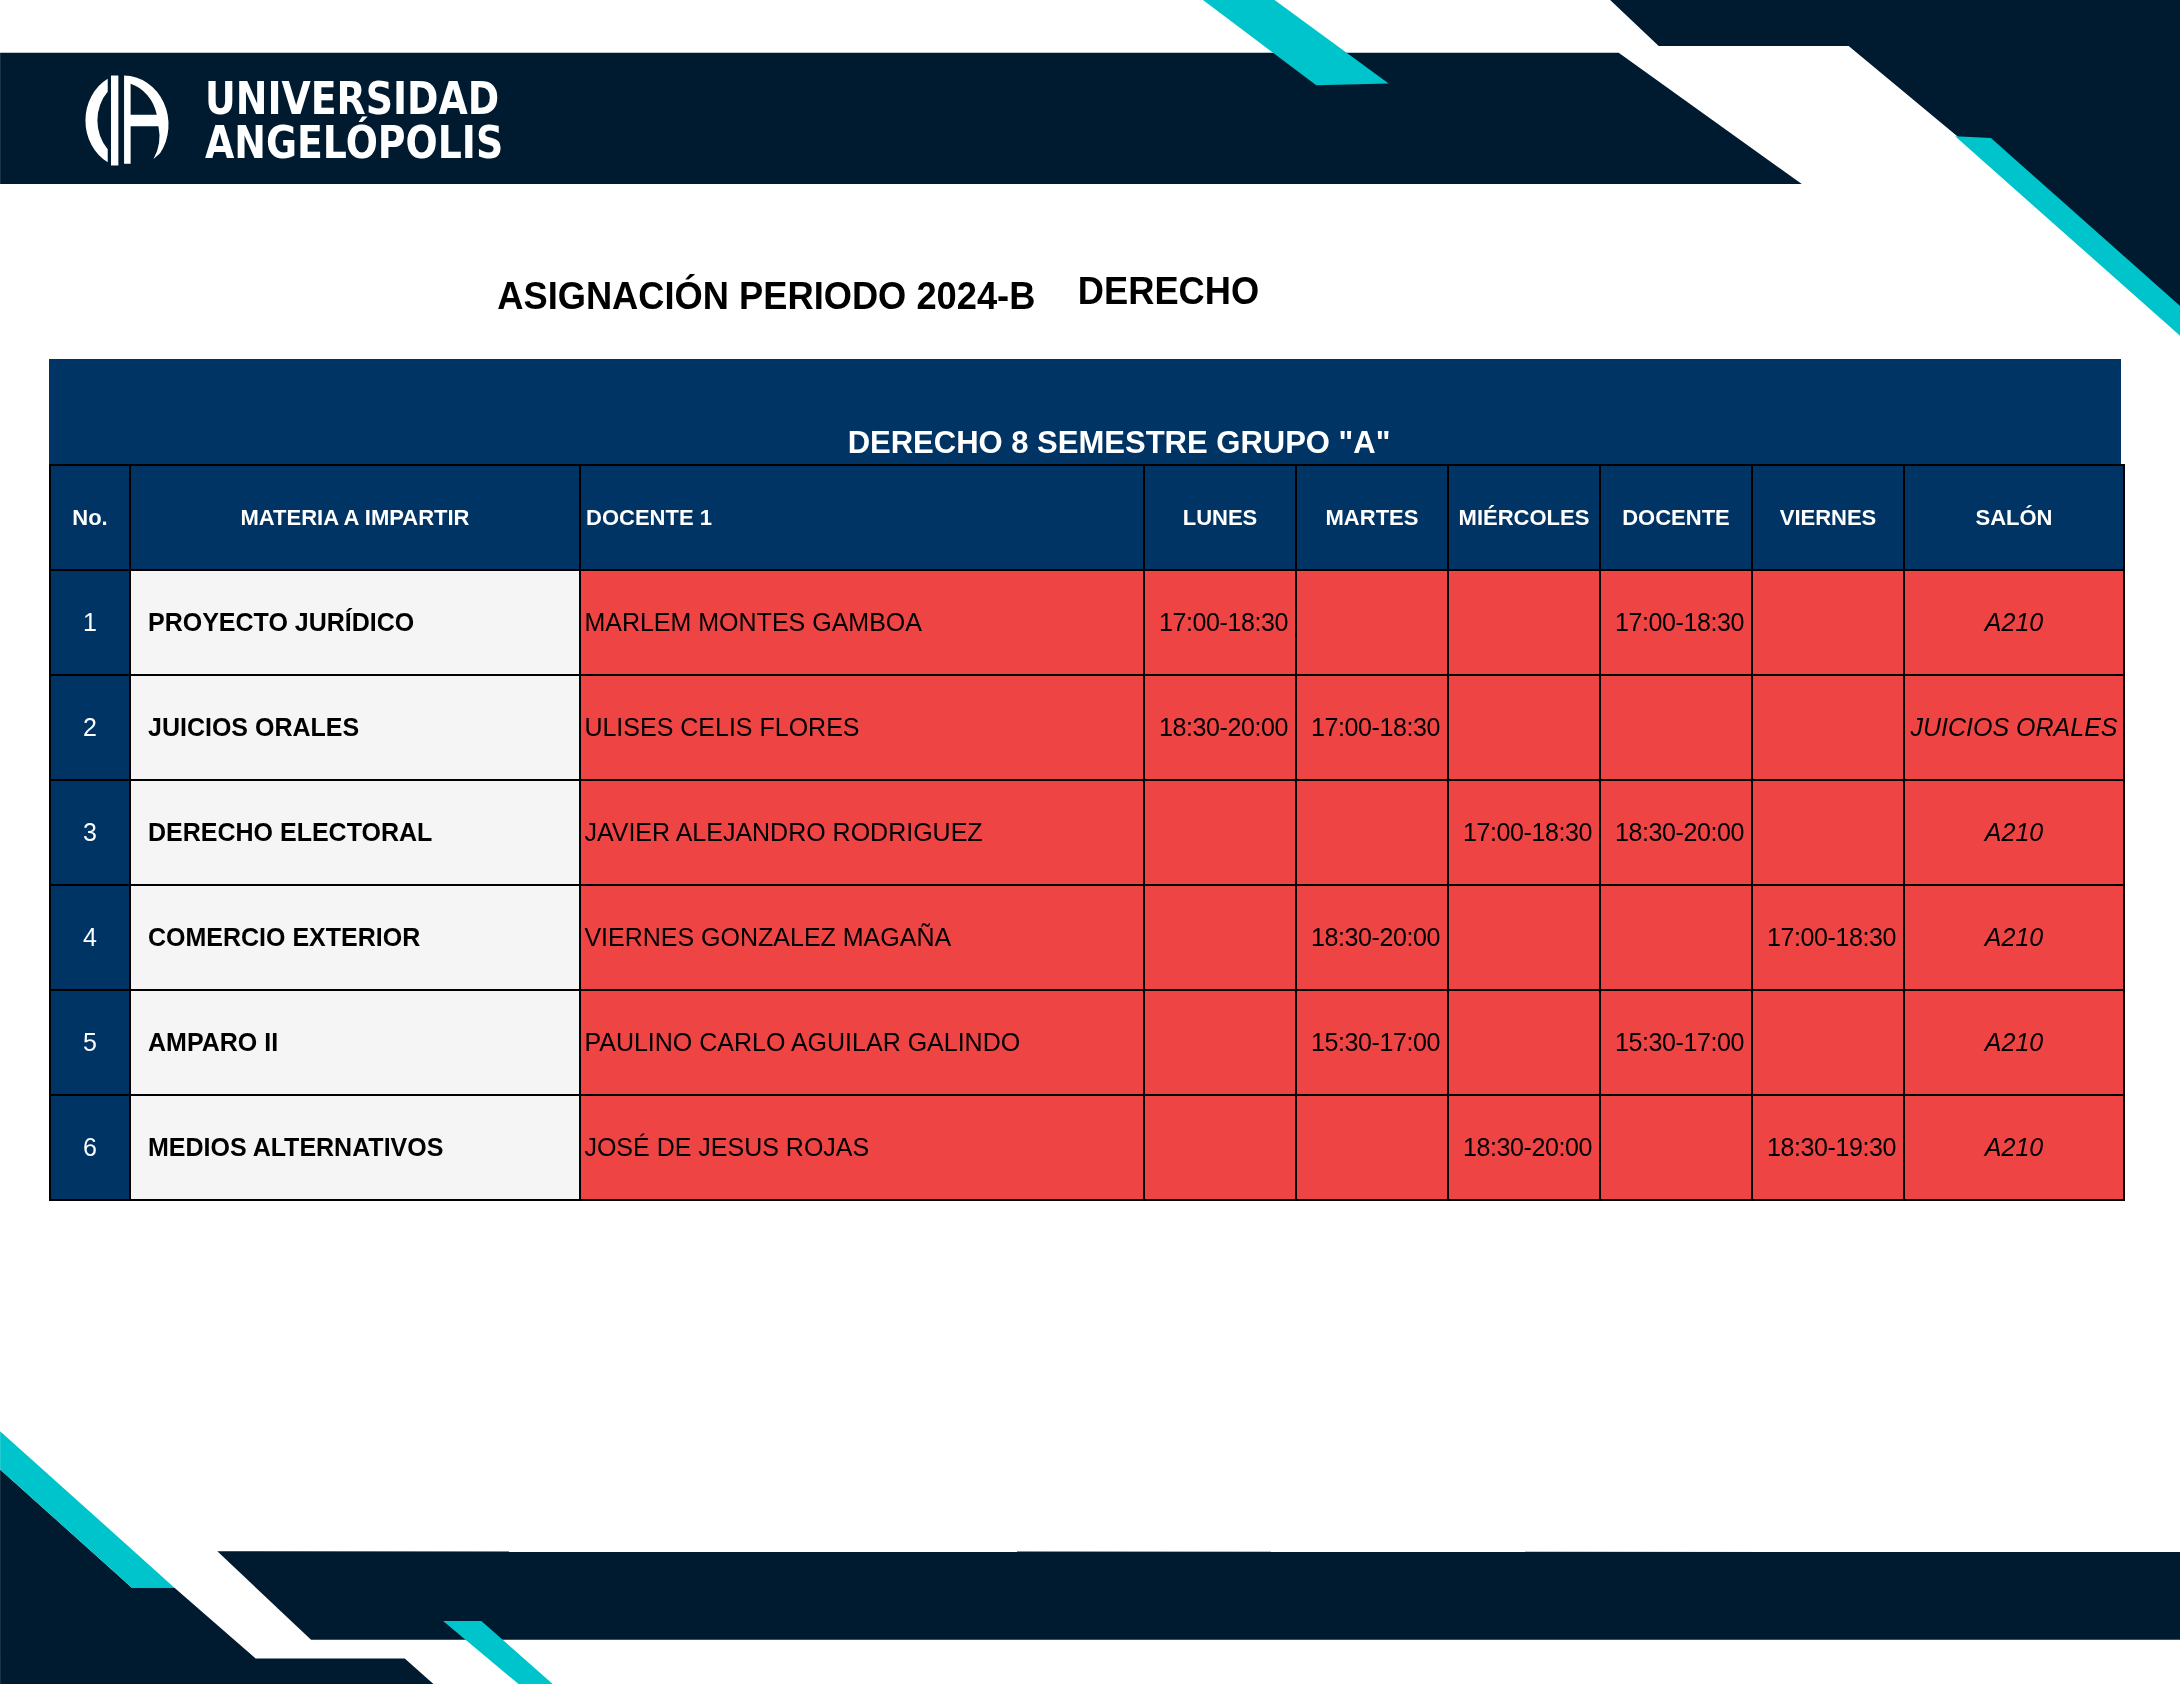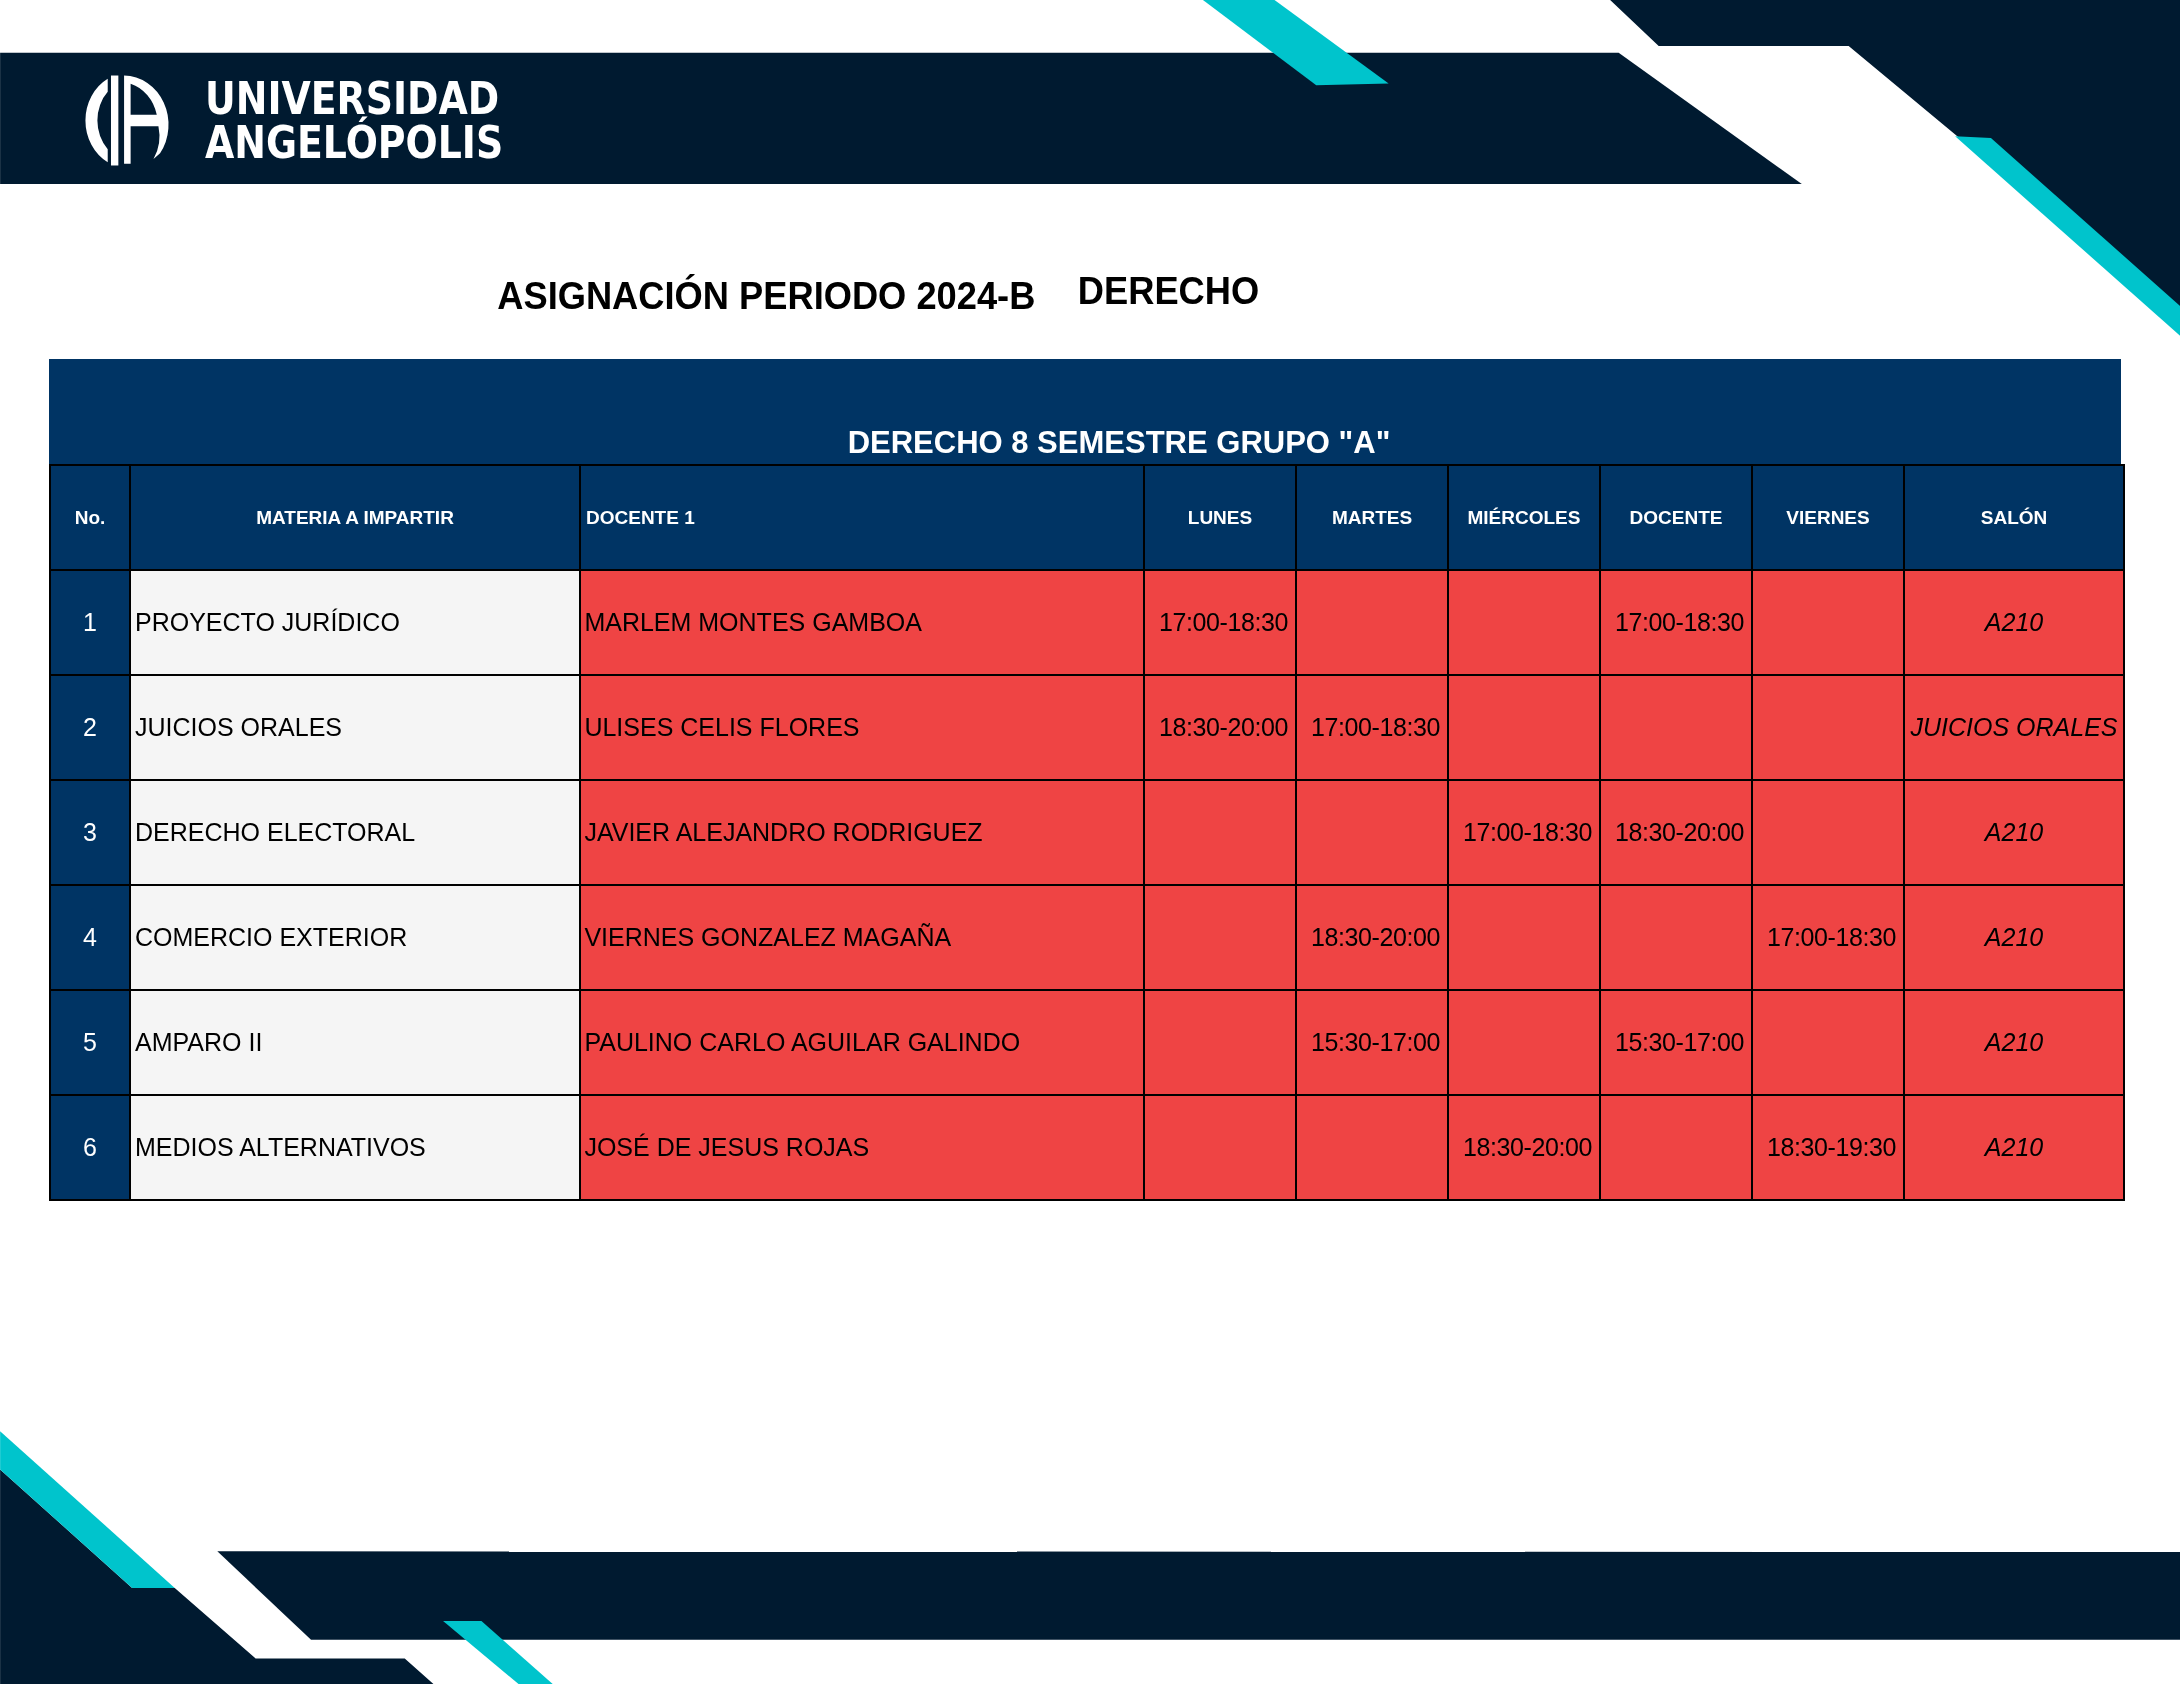--- a/index.html
+++ b/index.html
@@ -15,25 +15,25 @@
   .page-title { position: absolute; top: 274px; left: 0; width: 1743px; text-align: center; white-space: nowrap; }
   .page-title span { font-family: "Liberation Sans", sans-serif; font-weight: bold; color: #000; display: inline-block; }
   .page-title .t1 { font-size: 39px; transform: scaleX(0.93); }
   .page-title .t2 { font-size: 39px; position: relative; top: -5.1px; margin-left: 12px; transform: scaleX(0.93); }
 
   .sheet { position: absolute; left: 49px; top: 359px; width: 2072px; }
   .banner { height: 105px; background: #003464; color: #ffffff; font-weight: bold; font-size: 31px; display: flex; align-items: flex-end; justify-content: center; padding-bottom: 3.4px; padding-left: 68px; }
 
   table { border-collapse: collapse; width: 2072px; table-layout: fixed; }
   th, td { border: 2.6px solid #000; height: 105px; font-size: 25px; overflow: hidden; white-space: nowrap; }
-  th { background: #003464; color: #ffffff; font-weight: bold; font-size: 19px; text-align: center; }
+  th { background: #003464; color: #ffffff; font-weight: bold; font-size: 22px; text-align: center; }
   th.left { text-align: left; padding-left: 5px; }
   td { background: #ef4444; color: #000; font-family: "Liberation Sans", sans-serif; }
   td.num { background: #003464; color: #ffffff; text-align: center; }
-  td.subject { background: #f5f5f5; text-align: left; padding-left: 4px; }
+  td.subject { background: #f5f5f5; text-align: left; padding-left: 17px; font-weight: bold; }
   td.teacher { text-align: left; padding-left: 3.4px; }
   td.time { text-align: center; padding-left: 7px; letter-spacing: -0.4px; }
   td.room { text-align: center; font-style: italic; }
 </style>
 </head>
 <body>
 
 <svg class="deco" viewBox="0 0 2560 1978" xmlns="http://www.w3.org/2000/svg">
 
   <polygon points="0,62 1900,62 2115,216 0,216" fill="#001a30"></polygon>

